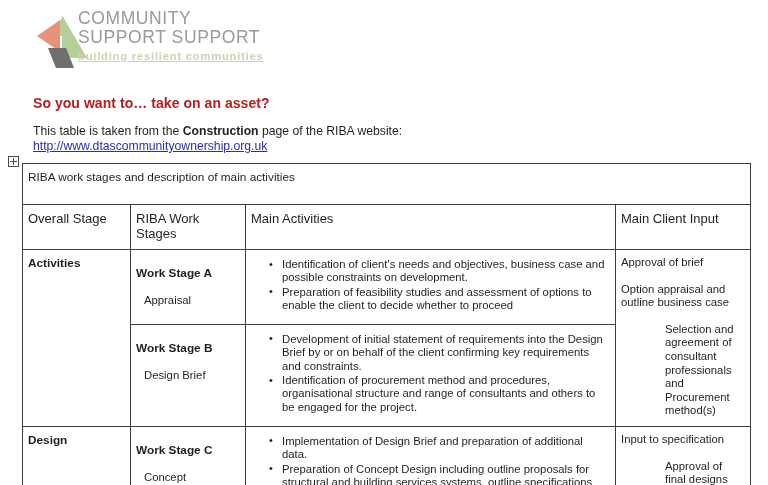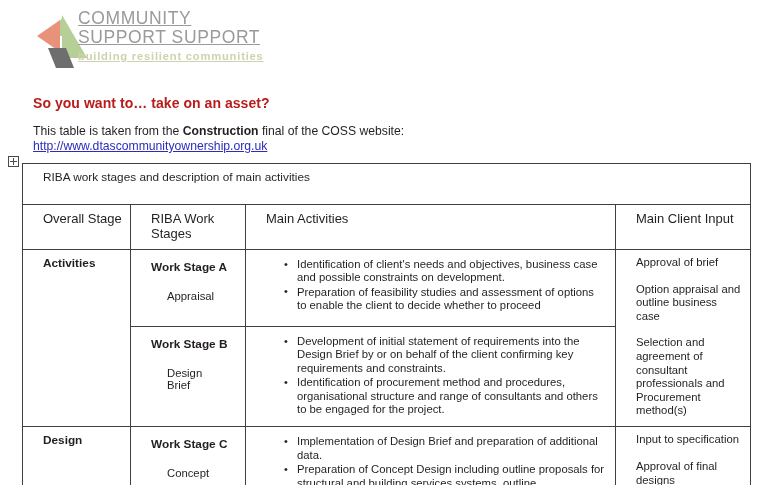--- a/index.html
+++ b/index.html
@@ -38,21 +38,20 @@
     width: 260px;
   }
   .logo-line {
     font-size: 17.5px;
     line-height: 15.6px;
     letter-spacing: 0.6px;
     font-weight: normal;
     color: #9a9a9a;
     white-space: nowrap;
     padding-top: 3px;
-    text-decoration: underline;
   }
   .logo-tagline {
     font-size: 11.2px;
     letter-spacing: 0.8px;
     color: #cdd3ae;
     white-space: nowrap;
     margin-top: 5px;
     font-weight: bold;
     text-decoration: underline;
   }
@@ -115,21 +114,21 @@
     left: 22px;
     top: 163px;
     width: 728px;
     border-collapse: collapse;
     table-layout: fixed;
     font-size: 11.3px;
   }
   .riba-table td, .riba-table th {
     border: 1px solid #3f3f3f;
     vertical-align: top;
-    padding: 6px 8px 8px 20px;
+    padding: 6px 8px 8px 5px;
     text-align: left;
     font-weight: normal;
   }
   .title-cell {
     font-weight: bold;
     font-size: 11.8px;
     height: 26px;
     padding-top: 8px;
     padding-bottom: 10px;
   }
@@ -139,25 +138,25 @@
     padding-top: 8px;
     padding-bottom: 12px;
   }
   .stage-name {
     font-weight: bold;
     font-size: 11.8px;
   }
   .ws-title {
     font-weight: bold;
     font-size: 11.8px;
-    margin: 4px 0 14px 0;
+    margin: 10px 0 14px 0;
   }
   .ws-sub {
     font-size: 11.3px;
-    margin: 16px;
+    margin: 8px;
   }
   ul.acts {
     margin: 2px;
     padding: 0 0 0 16px;
     list-style: none;
   }
   ul.acts li {
     position: relative;
     padding-left: 13px;
     margin-bottom: 1px;
@@ -168,21 +167,21 @@
     position: absolute;
     left: 0;
     top: -0.5px;
     font-size: 11px;
     color: #231f20;
   }
   .client-p {
     margin: 0 0 13px 0;
     line-height: 13.6px;
   }
-  .client-p:last-child { margin-bottom: 0; }
+  .client-p:last-child { margin-bottom: 0; margin-left: 44px; }
 
   .c1 { width: 108px; }
   .c2 { width: 115px; }
   .c3 { width: 370px; }
   .c4 { width: 135px; }
 </style>
 </head>
 <body>
 
 <div class="logo-block">
@@ -196,21 +195,21 @@
   </div>
   <div class="logo-text">
     <div class="logo-line">COMMUNITY</div>
     <div class="logo-line">SUPPORT SUPPORT</div>
     <div class="logo-tagline">building resilient communities</div>
   </div>
 </div>
 
 <div class="intro-heading">So you want to… take on an asset?</div>
 
-<div class="intro-para"><span>This table is taken from the </span><b>Construction</b><span> final of the COSS website:</span></div>
+<div class="intro-para"><span>This table is taken from the </span><b>Construction</b><span> page of the RIBA website:</span></div>
 
 <a class="intro-link" href="#">http://www.dtascommunityownership.org.uk</a>
 
 <div class="table-handle"></div>
 
 <table class="riba-table">
   <colgroup>
     <col class="c1">
       <col class="c2">
       <col class="c3">

